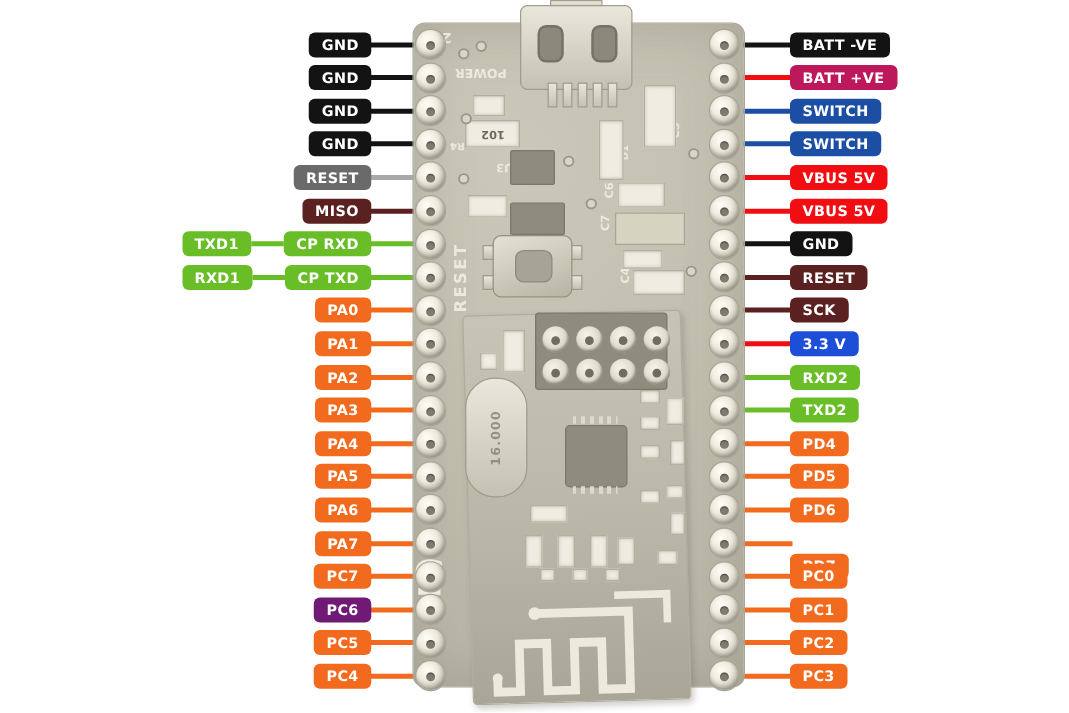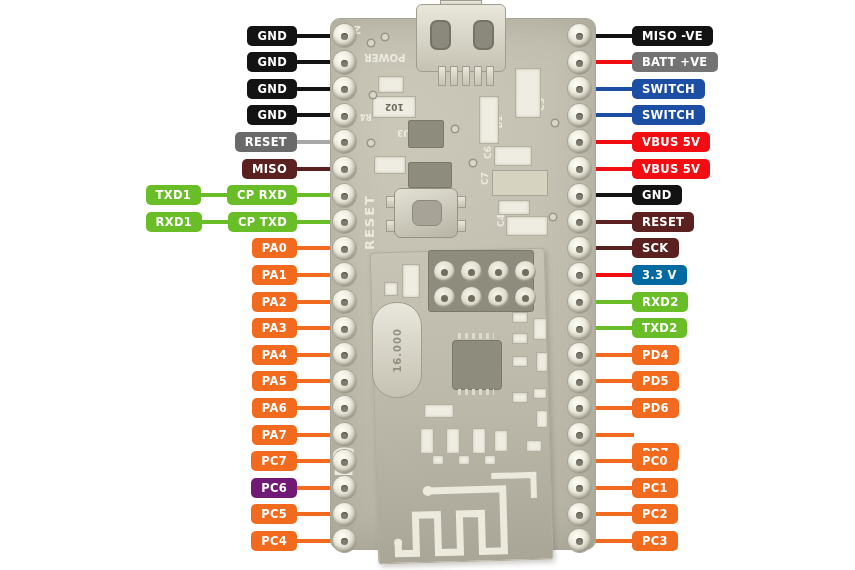--- a/index.html
+++ b/index.html
@@ -290,28 +290,28 @@
       </div>
       <div class="pin-line" style="left:294px;top:538.9000000000001px;width:40px;background:#f26a1d;"></div>
       <div class="pin-row" style="right:558px;top:530.9000000000001px;justify-content:center;">
         <div class="badge" style="background:#f26a1d;">PC4</div>
       </div>
       <div class="pad" style="left:332.5px;top:529.4000000000001px;">
         <div class="hole" style=""></div>
       </div>
       <div class="pin-line" style="left:591px;top:33.5px;width:43px;background:#131313;"></div>
       <div class="pin-row" style="left:632px;top:25.5px;">
-        <div class="badge" style="background:#131313;">MISO -VE</div>
+        <div class="badge" style="background:#131313;">BATT -VE</div>
       </div>
       <div class="pad" style="left:567.5px;top:24px;">
         <div class="hole" style=""></div>
       </div>
       <div class="pin-line" style="left:591px;top:60.1px;width:43px;background:#f20d12;"></div>
       <div class="pin-row" style="left:632px;top:52.1px;">
-        <div class="badge" style="background:#737373;">BATT +VE</div>
+        <div class="badge" style="background:#be185d;">BATT +VE</div>
       </div>
       <div class="pad" style="left:567.5px;top:50.6px;">
         <div class="hole" style=""></div>
       </div>
       <div class="pin-line" style="left:591px;top:86.7px;width:43px;background:#1c4ea4;"></div>
       <div class="pin-row" style="left:632px;top:78.7px;">
         <div class="badge" style="background:#1c4ea4;">SWITCH</div>
       </div>
       <div class="pad" style="left:567.5px;top:77.2px;">
         <div class="hole" style=""></div>
@@ -353,21 +353,21 @@
       </div>
       <div class="pin-line" style="left:591px;top:246.3px;width:43px;background:#5b2121;"></div>
       <div class="pin-row" style="left:632px;top:238.3px;">
         <div class="badge" style="background:#5b2121;">SCK</div>
       </div>
       <div class="pad" style="left:567.5px;top:236.8px;">
         <div class="hole" style=""></div>
       </div>
       <div class="pin-line" style="left:591px;top:272.9px;width:43px;background:#f20d12;"></div>
       <div class="pin-row" style="left:632px;top:264.9px;">
-        <div class="badge" style="background:#0369a1;">3.3 V</div>
+        <div class="badge" style="background:#1d4ed8;">3.3 V</div>
       </div>
       <div class="pad" style="left:567.5px;top:263.4px;">
         <div class="hole" style=""></div>
       </div>
       <div class="pin-line" style="left:591px;top:299.5px;width:43px;background:#69be28;"></div>
       <div class="pin-row" style="left:632px;top:291.5px;">
         <div class="badge" style="background:#69be28;">RXD2</div>
       </div>
       <div class="pad" style="left:567.5px;top:290px;">
         <div class="hole" style=""></div>

